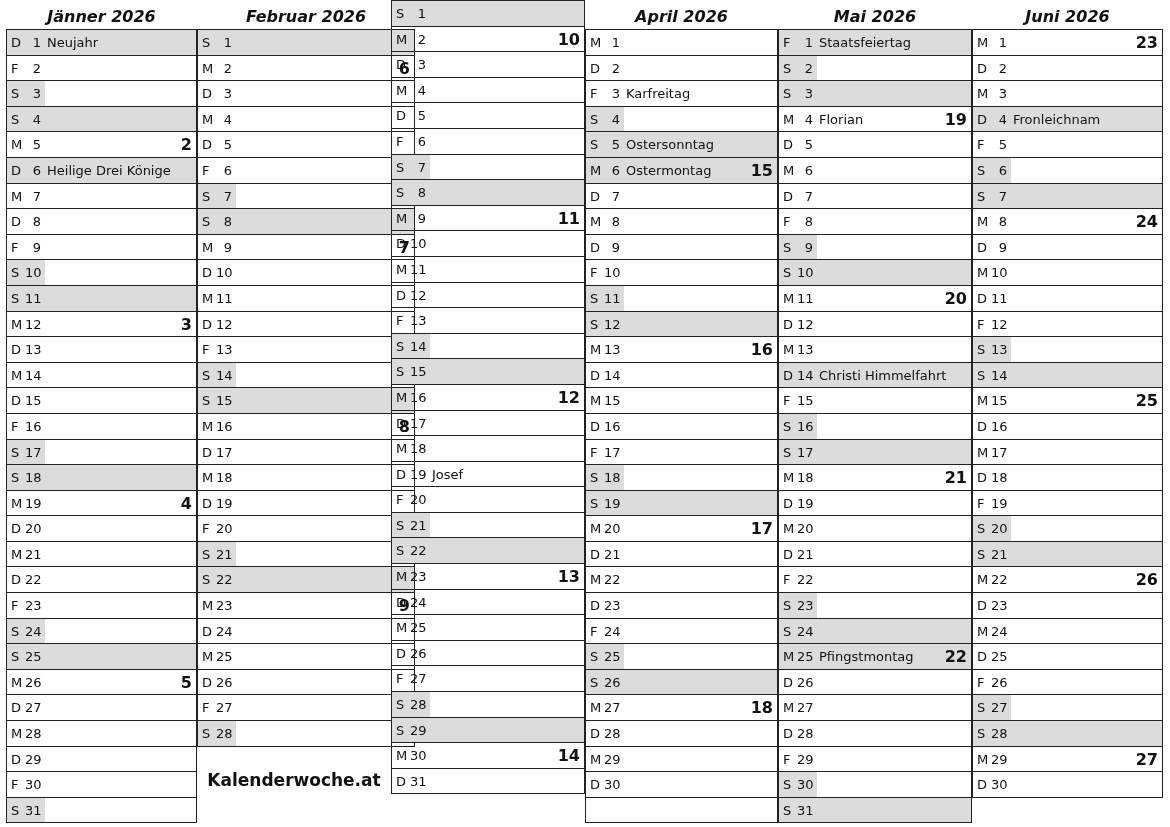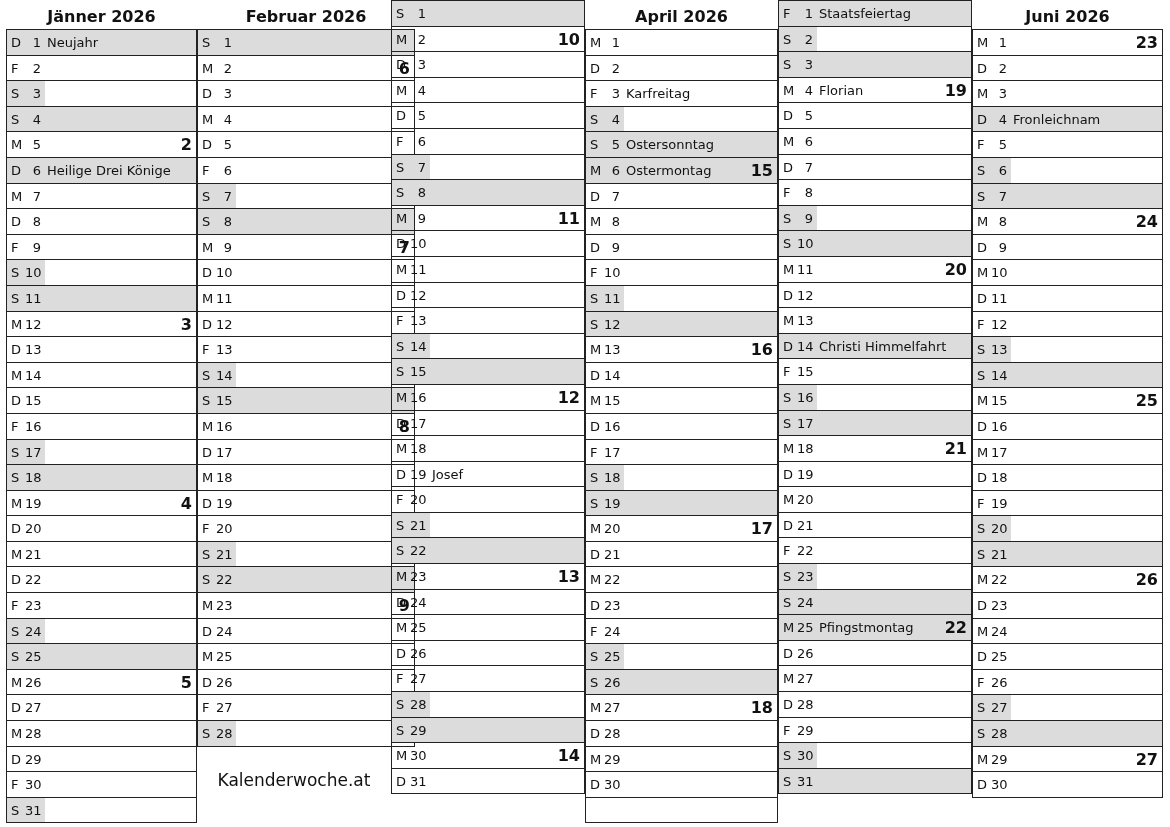--- a/index.html
+++ b/index.html
@@ -1,29 +1,29 @@
 <!DOCTYPE html>
 <html><head>
 <meta charset="utf-8">
 <style>
   html,body{margin:0;padding:0;background:#fff;}
   body{width:1170px;height:827px;position:relative;overflow:hidden;font-family:"DejaVu Sans",sans-serif;color:#111;}
   .month{position:absolute;top:0;}
-  .mtitle{height:29px;line-height:34px;text-align:center;font-weight:bold;font-size:16px;}
+  .mtitle{height:29px;line-height:34px;text-align:center;font-weight:bold;font-size:16px;font-style:italic;}
   .rows{border-left:1.5px solid #222;border-right:1.5px solid #222;}
   .row{height:24.6px;border-bottom:1px solid #222;position:relative;font-size:13px;line-height:25px;box-sizing:content-box;}
   .rows .row:first-child{border-top:1.5px solid #222;}
   .row.full{background:#dcdcdc;}
   .row .sat{position:absolute;left:0;top:0;bottom:0;width:38px;background:#dcdcdc;}
   .wd{position:absolute;left:4px;top:0;}
   .dn{position:absolute;left:18px;top:0;width:16px;text-align:right;}
   .hol{position:absolute;left:40px;top:0;white-space:nowrap;}
   .kw{position:absolute;right:4px;top:0;font-weight:bold;font-size:16px;}
   .empty{height:24.6px;border-bottom:1px solid #222;}
-  .brand{position:absolute;left:197px;top:770px;width:194px;text-align:center;font-weight:normal;font-size:17px;}
+  .brand{position:absolute;left:197px;top:770px;width:194px;text-align:center;font-weight:bold;font-size:17px;}
 </style>
 </head>
 <body>
 
 <div id="calendar">
     <div class="month" style="left: 6px; width: 191px;">
       <div class="mtitle">Jänner 2026</div>
       <div class="rows">
         <div class="row full">
           <span class="wd">D</span>
@@ -556,20 +556,21 @@
           <span class="dn">29</span>
         </div>
         <div class="row">
           <span class="wd">D</span>
           <span class="dn">30</span>
         </div>
         <div class="empty"></div>
       </div>
     </div>
     <div class="month" style="left: 778px; width: 194px;">
+      <div class="mtitle">Mai 2026</div>
       <div class="rows">
         <div class="row full">
           <span class="wd">F</span>
           <span class="dn">1</span>
           <span class="hol">Staatsfeiertag</span>
         </div>
         <div class="row">
           <div class="sat"></div>
           <span class="wd">S</span>
           <span class="dn">2</span>

